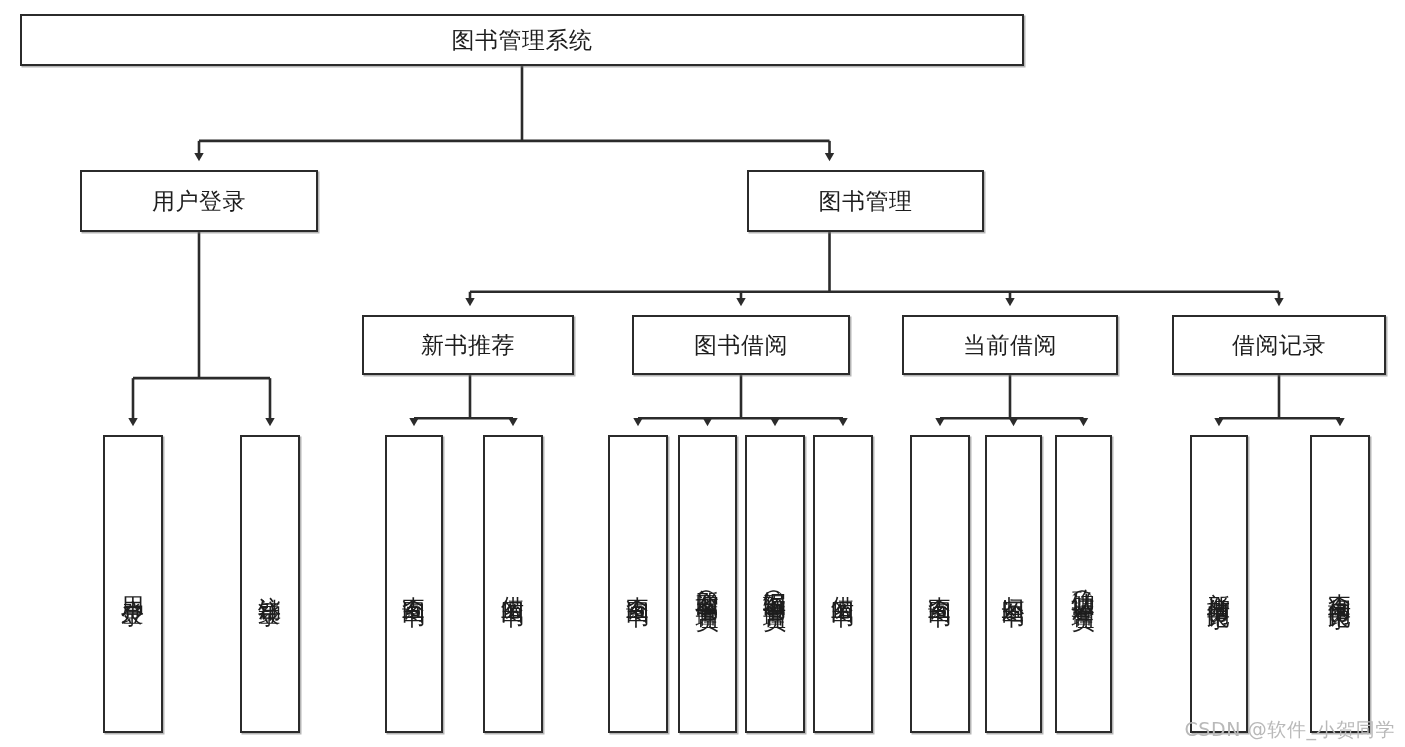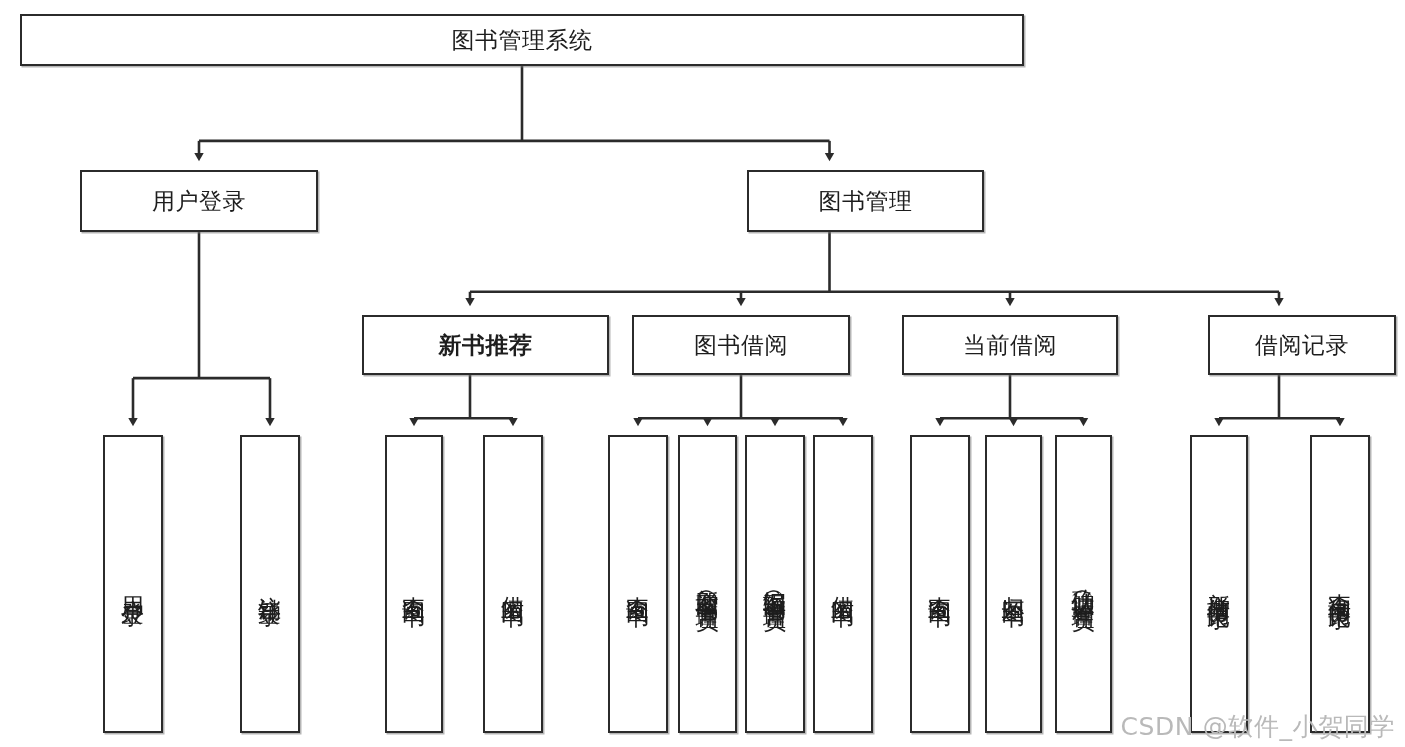--- a/index.html
+++ b/index.html
@@ -37,21 +37,21 @@
     white-space:normal;
     letter-spacing:3px;
     font-size:23px;
     max-height:282px;
   }
   .watermark{
     position:absolute;
     right:10px;
     bottom:4px;
     color:#b9b9b9;
-    font-size:25px;
+    font-size:19px;
     letter-spacing:0.6px;
     white-space:nowrap;
     pointer-events:none;
   }
 </style>
 </head>
 <body>
 
 <div id="stage">
   <svg class="edges" viewBox="0 0 1405 747" xmlns="http://www.w3.org/2000/svg">
@@ -101,30 +101,30 @@
     <span class="lbl">图书管理系统</span>
   </div>
 
   <div class="node" style="left: 80px; top: 170px; width: 238px; height: 62px;">
     <span class="lbl">用户登录</span>
   </div>
   <div class="node" style="left: 711px; top: 170px; width: 237px; height: 62px; margin-left: 36px;">
     <span class="lbl">图书管理</span>
   </div>
 
-  <div class="node" style="left: 362px; top: 315px; width: 247px; height: 60px; font-weight: bold;">
+  <div class="node" style="left: 362px; top: 315px; width: 212px; height: 60px;">
     <span class="lbl">新书推荐</span>
   </div>
   <div class="node" style="left: 902px; top: 315px; width: 216px; height: 60px;">
     <span class="lbl">当前借阅</span>
   </div>
   <div class="node" style="left: 632px; top: 315px; width: 218px; height: 60px;">
     <span class="lbl">图书借阅</span>
   </div>
-  <div class="node" style="left: 1208px; top: 315px; width: 188px; height: 60px;">
+  <div class="node" style="left: 1172px; top: 315px; width: 214px; height: 60px;">
     <span class="lbl">借阅记录</span>
   </div>
 
   <div class="node leaf" style="left: 103px; top: 435px; width: 60px; height: 298px;">
     <span class="lbl">用户登录</span>
   </div>
   <div class="node leaf" style="left: 240px; top: 435px; width: 60px; height: 298px;">
     <span class="lbl">注销登录</span>
   </div>
 

